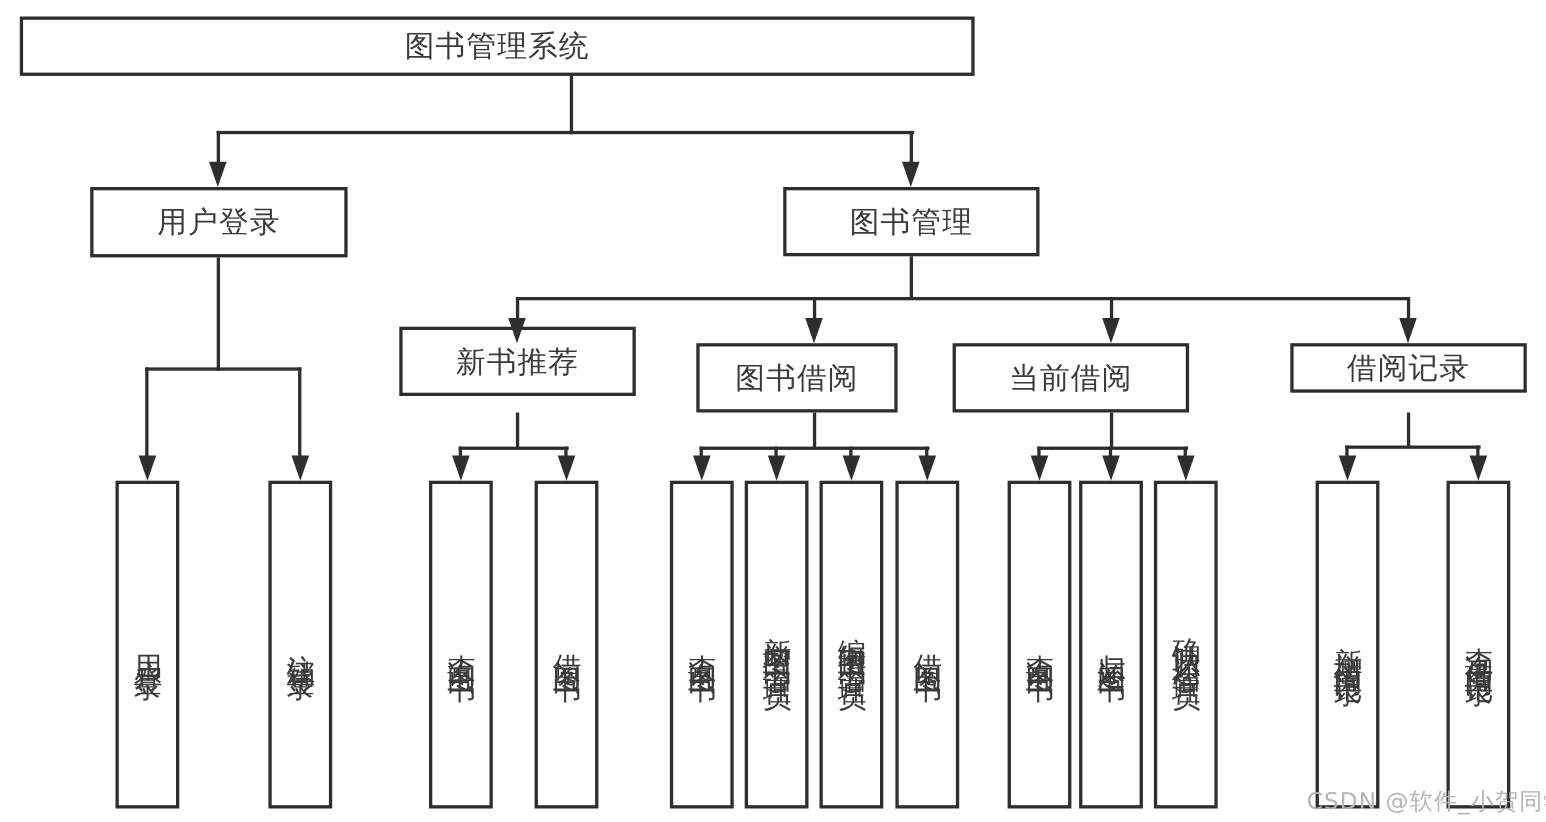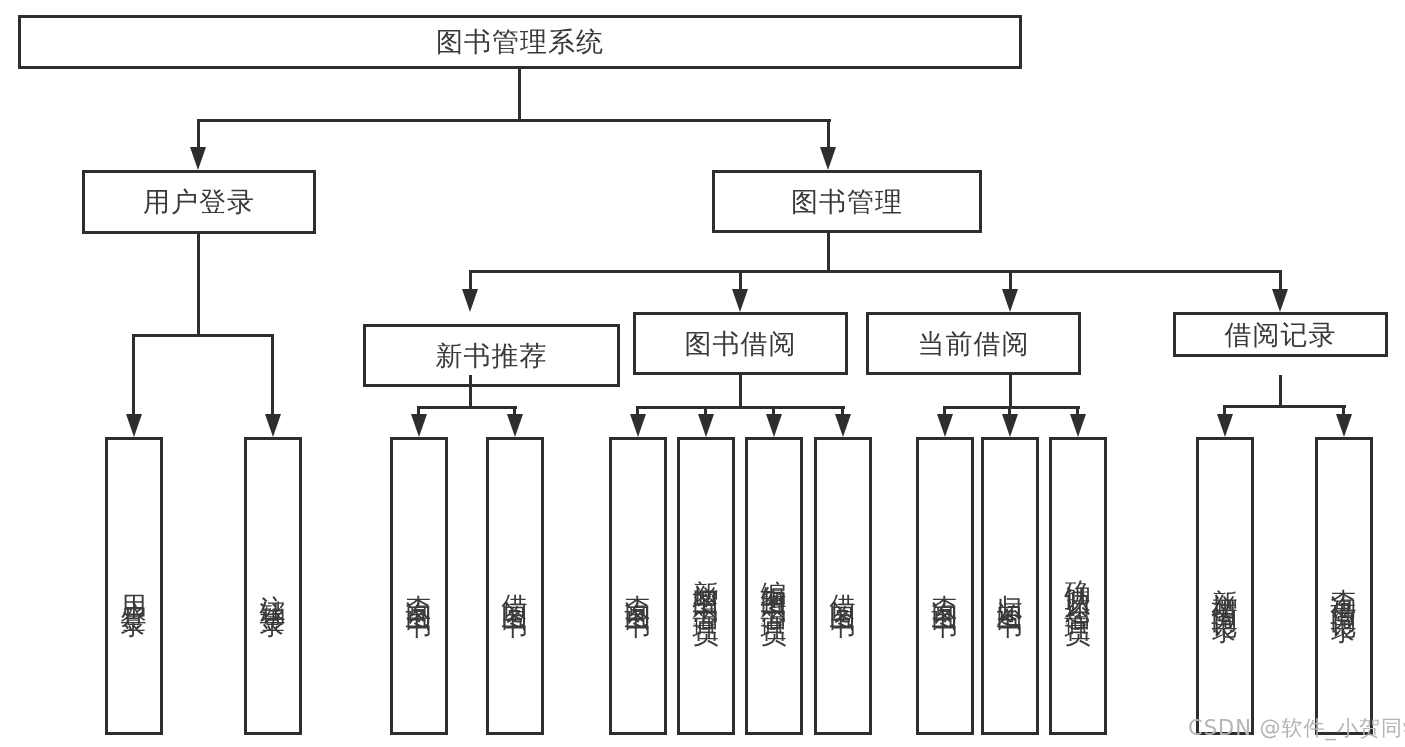--- a/index.html
+++ b/index.html
@@ -31,35 +31,35 @@
   .watermark{
     position:absolute;left:1188px;top:714px;z-index:5;
     font-size:21px;color:var(--wm);letter-spacing:1px;white-space:nowrap;
   }
 </style>
 </head>
 <body>
 
 <div class="canvas">
 
-  <div class="box" style="left:18px;top:15px;width:1004px;height:54px">
+  <div class="box" style="left:18px;top:15px;width:868px;height:54px">
     <span class="lbl">图书管理系统</span>
   </div>
 
   <div class="box" style="left:82px;top:170px;width:234px;height:64px">
     <span class="lbl">用户登录</span>
   </div>
-  <div class="box" style="left:712px;top:170px;width:270px;height:63px">
+  <div class="box" style="left:712px;top:170px;width:233px;height:63px">
     <span class="lbl">图书管理</span>
   </div>
 
-  <div class="box" style="left:363px;top:324px;width:257px;height:63px">
+  <div class="box" style="left:363px;top:297px;width:215px;height:63px">
     <span class="lbl">新书推荐</span>
   </div>
-  <div class="box" style="left:633px;top:312px;width:215px;height:63px">
+  <div class="box" style="left:633px;top:312px;width:183px;height:63px">
     <span class="lbl">图书借阅</span>
   </div>
   <div class="box" style="left:866px;top:312px;width:215px;height:63px">
     <span class="lbl">当前借阅</span>
   </div>
   <div class="box" style="left:1173px;top:312px;width:215px;height:45px">
     <span class="lbl">借阅记录</span>
   </div>
 
   <div class="box v" style="left:105px;top:437px;width:58px;height:298px">

